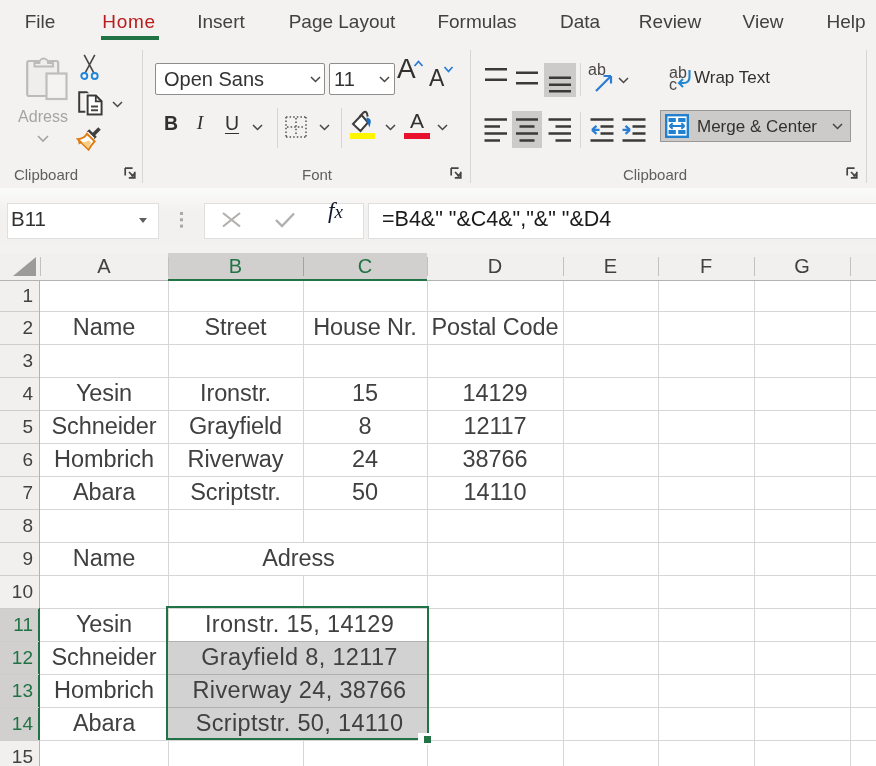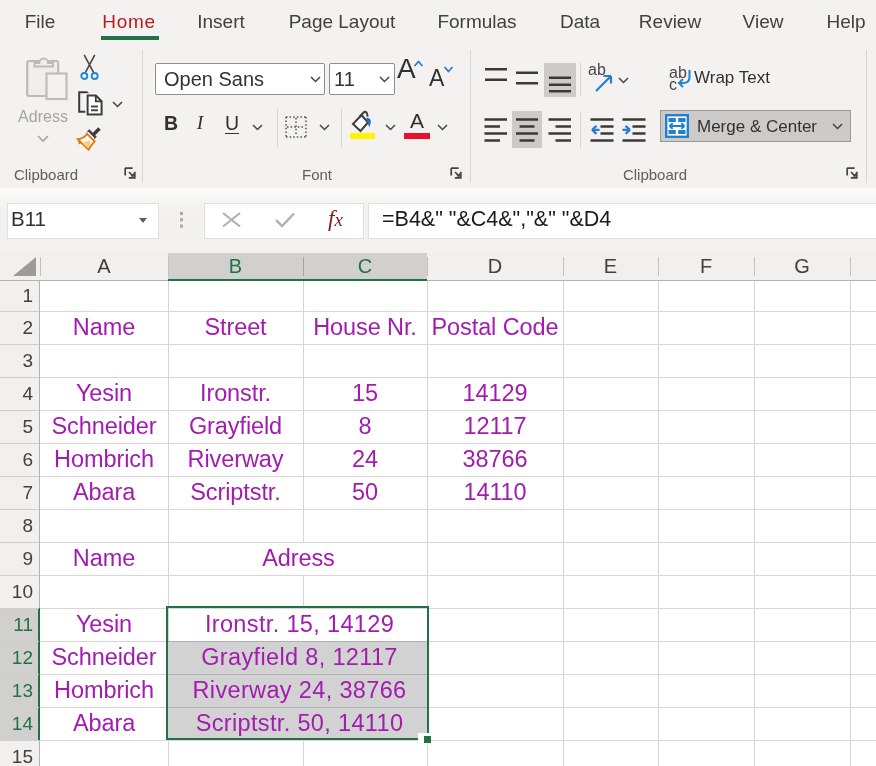--- a/index.html
+++ b/index.html
@@ -18,21 +18,21 @@
   .rtxt{font-size:17px;color:#323130;}
   .selbtn{background:#cdcbc9;}
   
   #fbar{left:0;top:188px;width:876px;height:58px;background:linear-gradient(#fbfbfa,#f2f1f0 40%);border-bottom:1px solid #e5e3e1;}
   .fbox{background:#fff;border:1px solid #e1dfdd;}
   
   #sheet{left:0;top:253px;width:876px;height:513px;background:#fff;}
   .gl{background:#d8d6d4;}
   .colhead{top:253px;height:27px;line-height:27px;font-size:20px;color:#414141;text-align:center;}
   .rowhead{left:0;width:39px;font-size:19px;color:#414141;text-align:right;padding-right:6px;box-sizing:border-box;}
-  .cell{font-size:23.5px;letter-spacing:-0.1px;color:#a21caf;text-align:center;}
+  .cell{font-size:23.5px;letter-spacing:-0.1px;color:#404040;text-align:center;}
   .grn{color:#217346;}
 </style>
 </head>
 <body>
 
 <div id="tabbar" class="abs"></div>
 <div class="abs tab ctr" style="left:40px;">File</div>
 <div class="abs tab ctr" style="left:129px;font-weight:normal;color:#b91c1c;letter-spacing:0.7px;">Home</div>
 <div class="abs tab ctr" style="left:221px;">Insert</div>
 <div class="abs tab ctr" style="left:342px;">Page Layout</div>
@@ -225,21 +225,21 @@
     <path d="M1 1 L5 6 L9 1 z" fill="#605e5c"></path>
   </svg>
 <div class="abs" style="left:180px;top:212px;width:2.8px;height:2.8px;background:#aaa8a6;box-shadow:0 6.3px 0 #aaa8a6, 0 12.6px 0 #aaa8a6;"></div>
 <div class="abs fbox" style="left:204px;top:203px;width:158px;height:34px;"></div>
 <svg class="abs" style="left:221px;top:211px;" width="22" height="18" viewBox="0 0 22 18">
     <path d="M2 2 L19 15.5 M19 2 L2 15.5" stroke="#b2b0ae" stroke-width="2.2" fill="none"></path>
   </svg>
 <svg class="abs" style="left:274px;top:211px;" width="22" height="18" viewBox="0 0 22 18">
     <path d="M2 9 L8 15 L20 2.5" stroke="#b2b0ae" stroke-width="2.4" fill="none"></path>
   </svg>
-<div class="abs" style="left:328px;top:202px;height:34px;line-height:34px;font-size:23px;font-style:italic;font-family:'Liberation Serif',serif;color:#7f1d1d;">f<span style="font-size:19px;">x</span></div>
+<div class="abs" style="left:328px;top:194px;height:34px;line-height:34px;font-size:23px;font-style:italic;font-family:'Liberation Serif',serif;color:#0f172a;">f<span style="font-size:19px;">x</span></div>
 <div class="abs fbox" style="left:368px;top:203px;width:508px;height:34px;"></div>
 <div class="abs" style="left:382px;top:202px;height:34px;line-height:34px;font-size:21.5px;color:#1b1a19;">=B4&amp;" "&amp;C4&amp;","&amp;" "&amp;D4</div>
 <div class="abs" style="left:0px;top:246px;width:876px;height:7px;background:#f3f2f1;"></div>
 
 <div id="sheet" class="abs"></div>
 <div class="abs" style="left:0;top:253px;width:40px;height:27px;background:#f1f0ef;"></div>
 <svg class="abs" style="left:13px;top:257px;" width="24" height="20">
     <polygon points="23,0 23,19 0,19" fill="#9d9b99"></polygon>
   </svg>
 <div class="abs" style="left:40px;top:253px;width:836px;height:27px;background:#f1f0ef;"></div>

